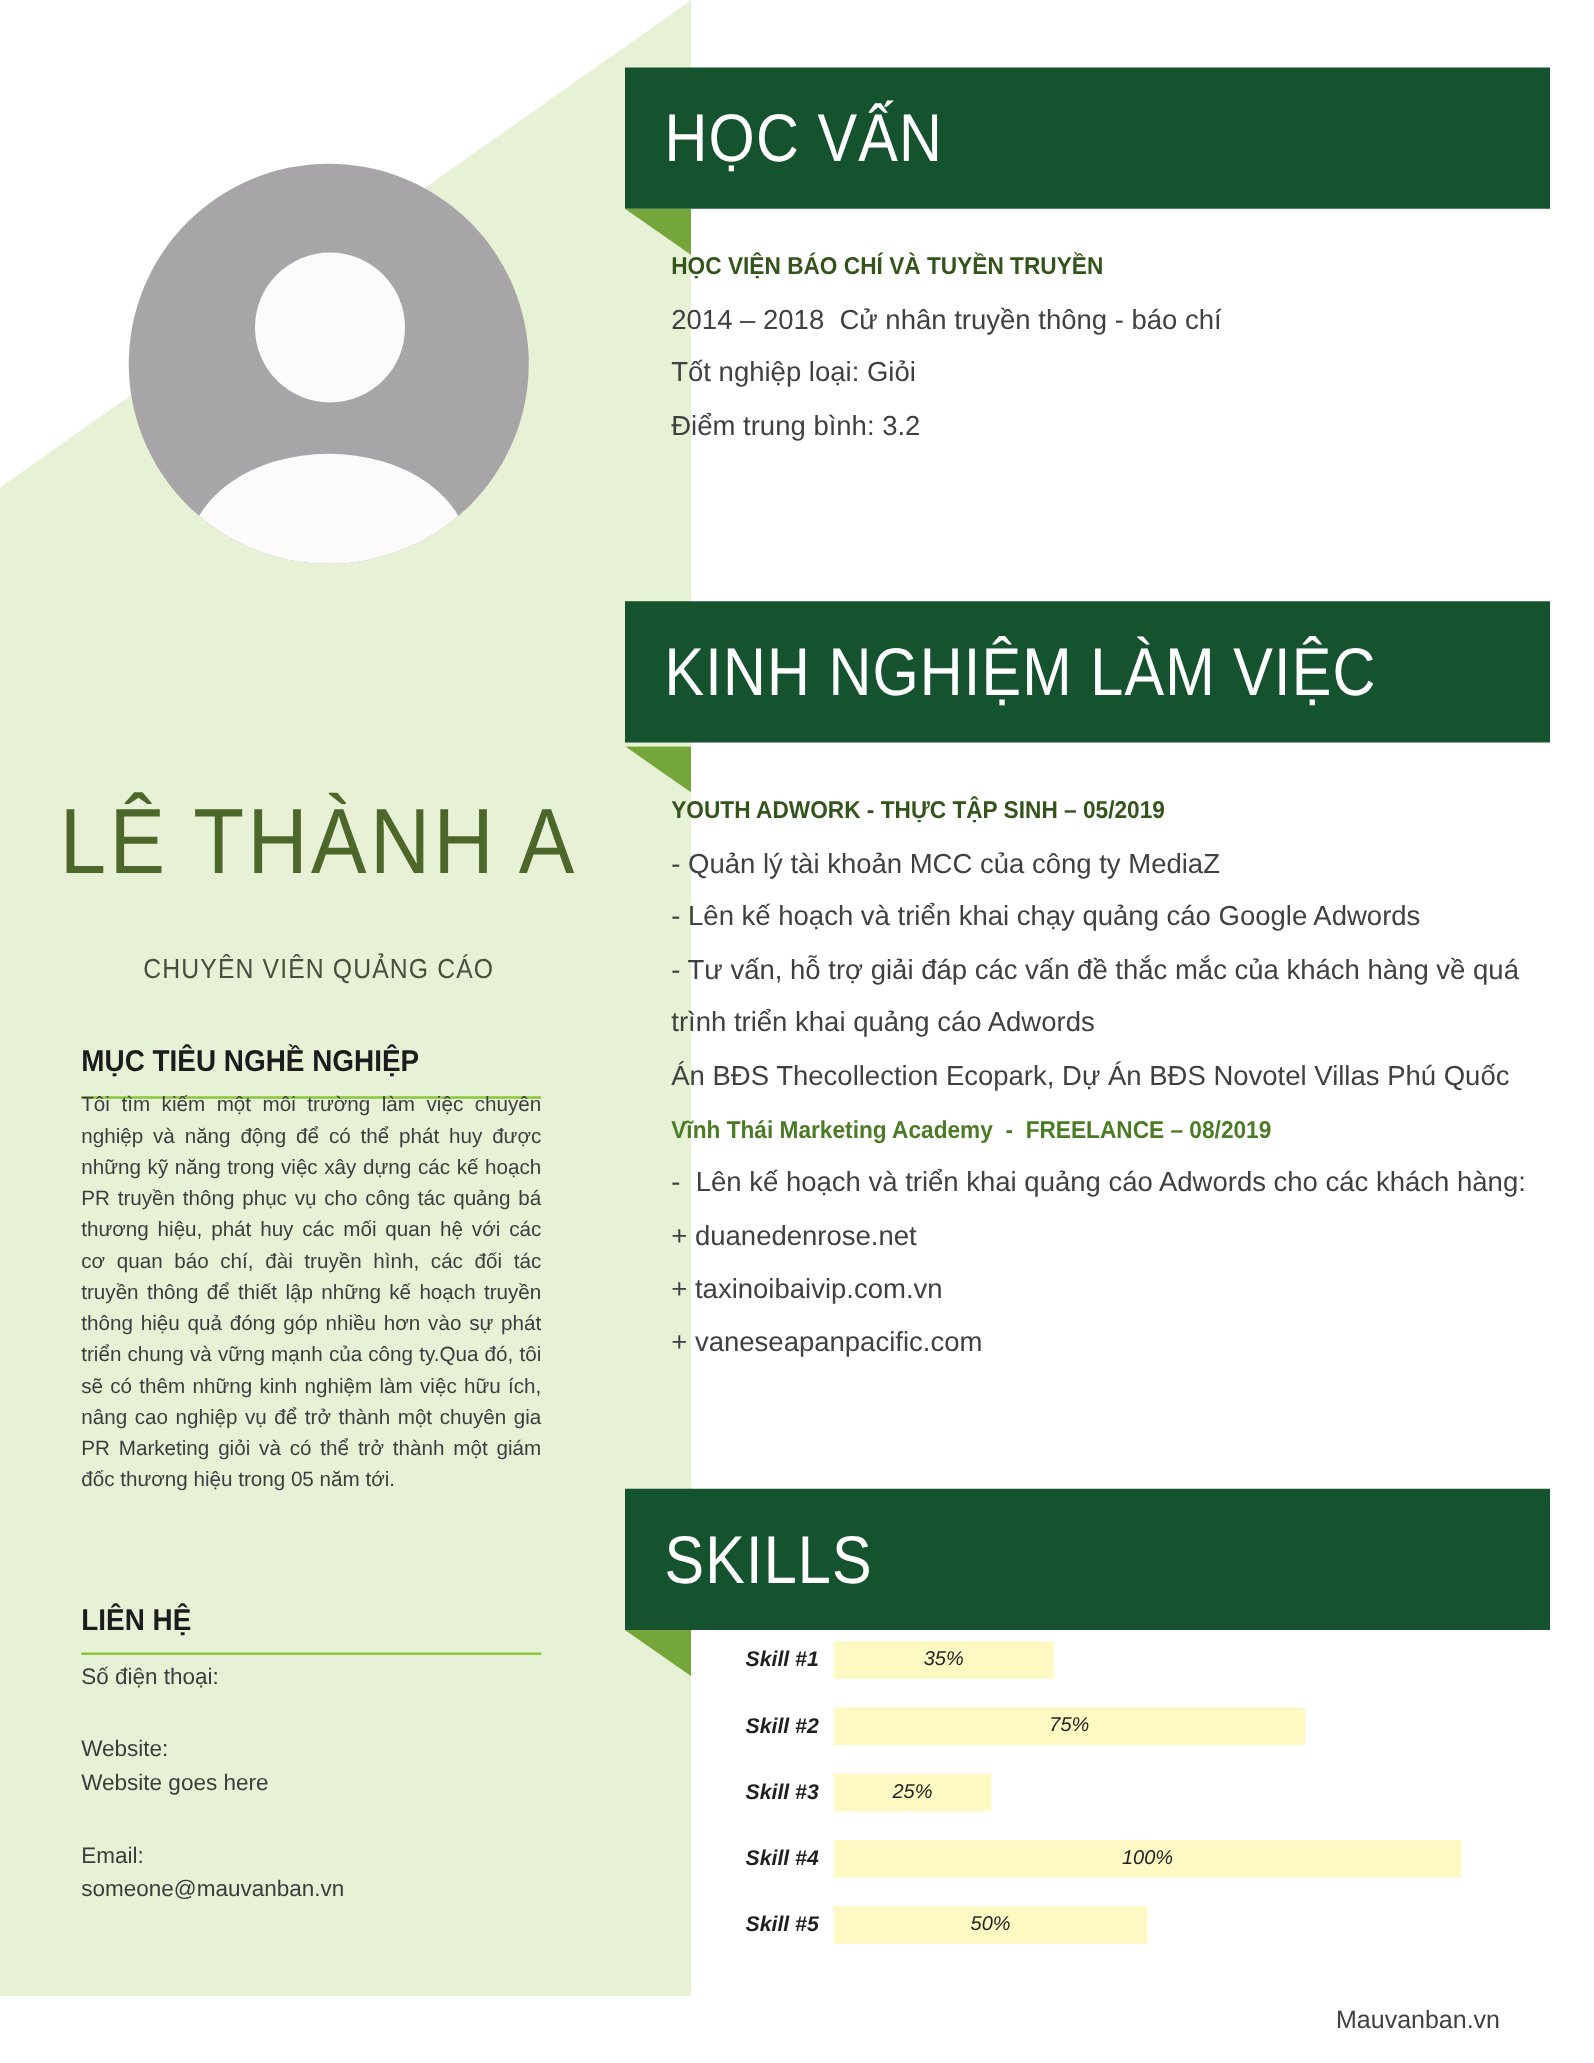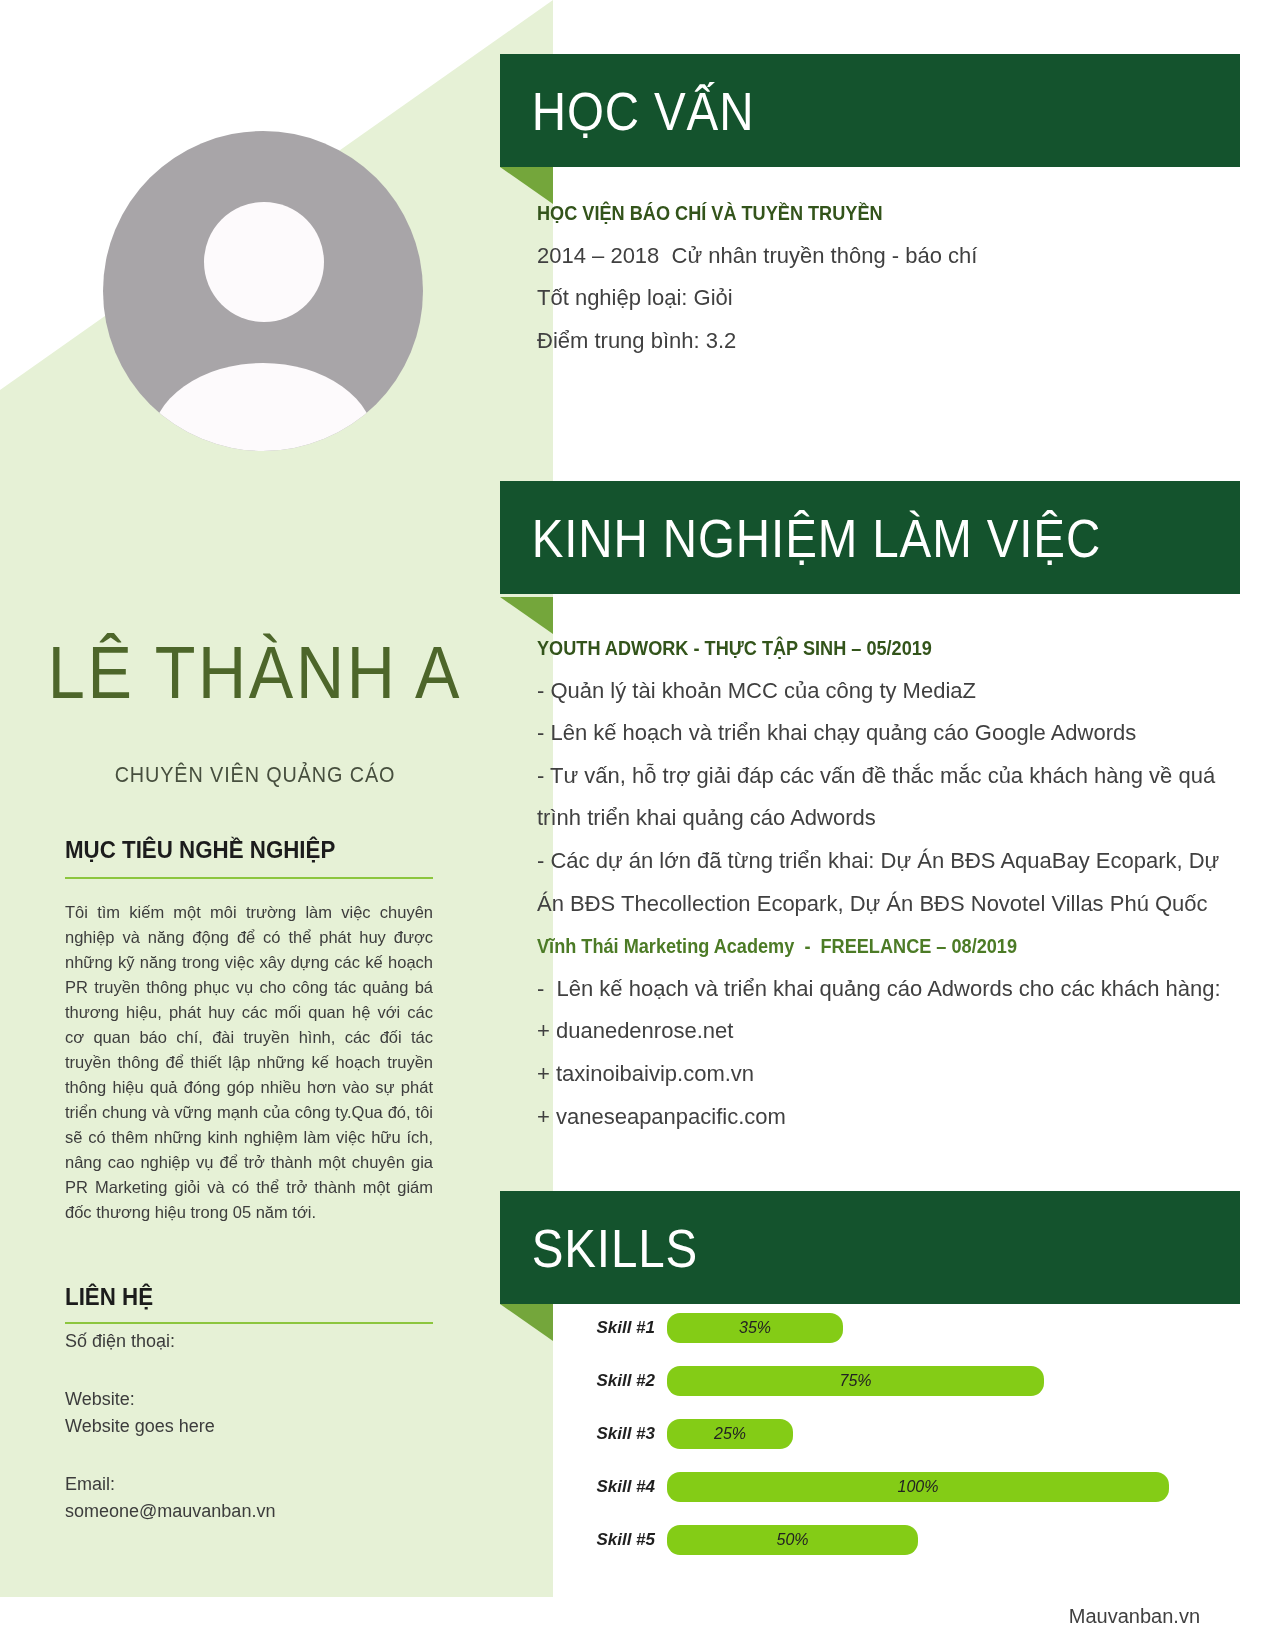--- a/index.html
+++ b/index.html
@@ -53,21 +53,21 @@
     color:#474F3E;transform:scaleX(0.9);z-index:2;white-space:pre;
   }
   .side-heading{
     position:absolute;left:65px;width:368px;color:#1C1C1C;
     font-size:24px;font-weight:700;border-bottom:2.5px solid #8CC63E;z-index:2;
   }
   .side-heading span{display:inline-block;transform:scaleX(0.93);transform-origin:left center;white-space:pre;}
   #objective-heading{top:836px;height:41px;}
   #contact-heading{top:1283px;height:39px;}
   #objective-text{
-    position:absolute;left:65px;top:900px;width:368px;z-index:2;
+    position:absolute;left:65px;top:872px;width:368px;z-index:2;
     font-size:16.5px;line-height:25px;color:#3D3D3D;text-align:justify;
   }
   #contact-list{position:absolute;left:65px;top:1328px;width:368px;z-index:2;}
   .contact-group{margin-bottom:30px;}
   .contact-line{font-size:18px;line-height:27.5px;color:#3C3C3C;white-space:pre;}
   
   #education-block{position:absolute;left:537px;top:192px;width:700px;z-index:2;}
   .edu-line,.exp-line{font-size:22px;line-height:42.6px;color:#404040;white-space:pre;}
   .edu-school{
     font-size:19.5px;font-weight:700;color:#33541B;
@@ -80,22 +80,22 @@
   }
   .exp-h1{color:#33541B;}
   .exp-h2{color:#4C7B26;}
   
   #skills-rows{position:absolute;left:0;top:0;width:1275px;height:1650px;z-index:2;pointer-events:none;font-style:italic;}
   .skill-label{
     position:absolute;left:540px;width:115px;text-align:right;
     font-size:17px;font-weight:600;color:#1F1F1F;line-height:30px;white-space:pre;
   }
   .skill-bar{
-    position:absolute;left:667px;height:30px;background:#84cc16;
-    text-align:center;line-height:30px;font-size:16px;color:#222222;border-radius:13px;
+    position:absolute;left:667px;height:30px;background:#fef9c3;
+    text-align:center;line-height:30px;font-size:16px;color:#222222;
   }
   
   #footer{
     position:absolute;right:75px;top:1605px;font-size:20px;color:#404040;z-index:2;
   }
 </style>
 </head>
 <body>
 
 <div id="page">
@@ -153,21 +153,20 @@
       <div class="edu-line">Tốt nghiệp loại: Giỏi</div>
       <div class="edu-line">Điểm trung bình: 3.2</div>
     </div>
 
   <div id="experience-block">
       <div class="exp-line exp-h1">YOUTH ADWORK - THỰC TẬP SINH – 05/2019</div>
       <div class="exp-line">- Quản lý tài khoản MCC của công ty MediaZ</div>
       <div class="exp-line">- Lên kế hoạch và triển khai chạy quảng cáo Google Adwords</div>
       <div class="exp-line">- Tư vấn, hỗ trợ giải đáp các vấn đề thắc mắc của khách hàng về quá</div>
       <div class="exp-line">trình triển khai quảng cáo Adwords</div>
-      <div class="exp-line">- Các dự án lớn đã từng triển khai: Dự Án BĐS AquaBay Ecopark, Dự</div>
       <div class="exp-line">Án BĐS Thecollection Ecopark, Dự Án BĐS Novotel Villas Phú Quốc</div>
       <div class="exp-line exp-h2">Vĩnh Thái Marketing Academy  -  FREELANCE – 08/2019</div>
       <div class="exp-line">-  Lên kế hoạch và triển khai quảng cáo Adwords cho các khách hàng:</div>
       <div class="exp-line">+ duanedenrose.net</div>
       <div class="exp-line">+ taxinoibaivip.com.vn</div>
       <div class="exp-line">+ vaneseapanpacific.com</div>
     </div>
 
   <div id="skills-rows">
       <div class="skill-label" style="top: 1313px;">Skill #1</div>

